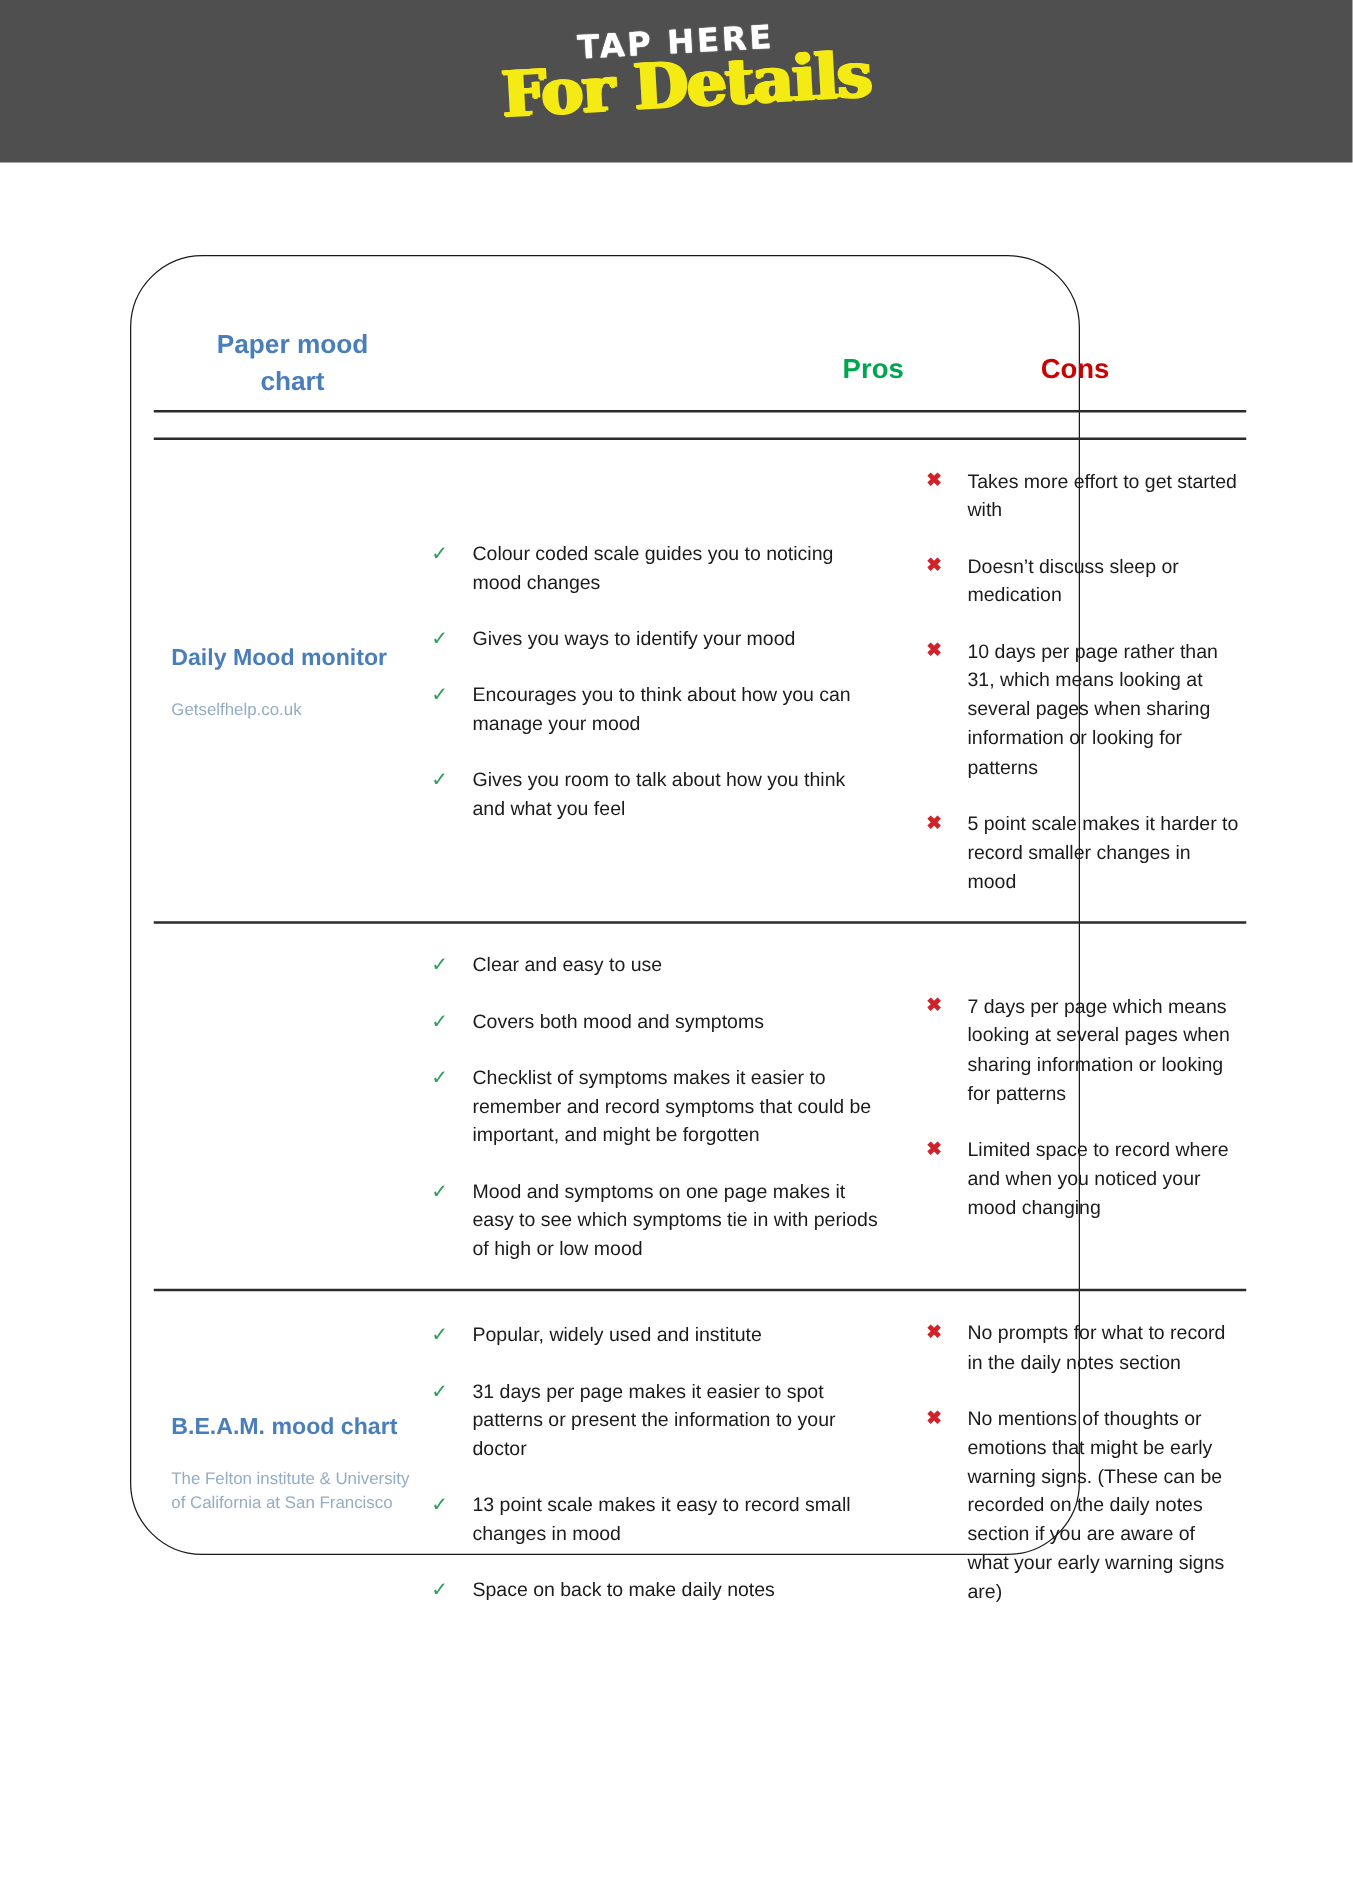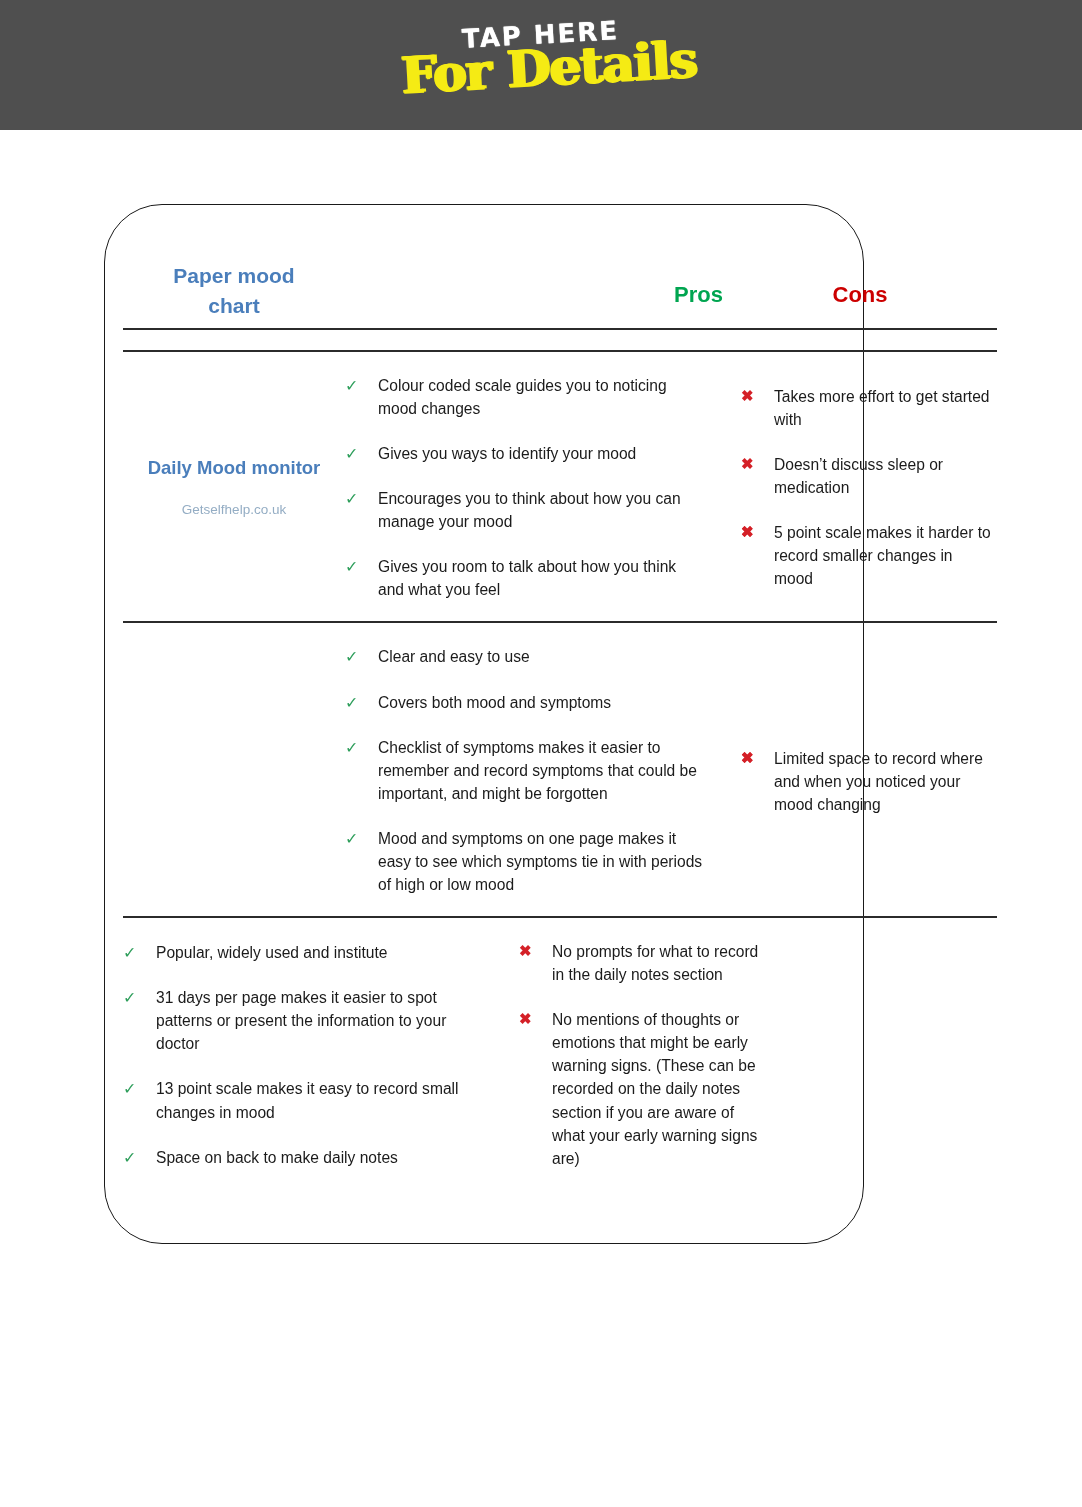--- a/index.html
+++ b/index.html
@@ -122,21 +122,20 @@
     padding-top: 33px;
   }
 
   .row {
     display: flex;
     align-items: center;
     padding: 22px 0 20px 0;
   }
 
   .cell-name {
-    text-align: center;
     padding: 0 14px;
   }
   .name-title {
     color: #4a7ebb;
     font-weight: bold;
     font-size: 18.5px;
     line-height: 1.4;
   }
   .name-source {
     color: #94adc4;
@@ -220,50 +219,54 @@
           <li><span class="mark mark-check">✓</span><span>Colour coded scale guides you to noticing mood changes</span></li>
           <li><span class="mark mark-check">✓</span><span>Gives you ways to identify your mood</span></li>
           <li><span class="mark mark-check">✓</span><span>Encourages you to think about how you can manage your mood</span></li>
           <li><span class="mark mark-check">✓</span><span>Gives you room to talk about how you think and what you feel</span></li>
         </ul>
       </div>
       <div class="col-cons cell-cons">
         <ul class="items">
           <li><span class="mark mark-cross">✖</span><span>Takes more effort to get started with</span></li>
           <li><span class="mark mark-cross">✖</span><span>Doesn’t discuss sleep or medication</span></li>
-          <li><span class="mark mark-cross">✖</span></li>
+          <li><span class="mark mark-cross">✖</span><span>10 days per page rather than 31, which means looking at several pages when sharing information or looking for patterns</span></li>
           <li><span class="mark mark-cross">✖</span><span>5 point scale makes it harder to record smaller changes in mood</span></li>
         </ul>
       </div>
     </div>
 
     <div class="rule"></div>
 
     <div class="row">
       <div class="col-name cell-name">
       </div>
       <div class="col-pros cell-pros">
         <ul class="items">
           <li><span class="mark mark-check">✓</span><span>Clear and easy to use</span></li>
           <li><span class="mark mark-check">✓</span><span>Covers both mood and symptoms</span></li>
           <li><span class="mark mark-check">✓</span><span>Checklist of symptoms makes it easier to remember and record symptoms that could be important, and might be forgotten</span></li>
           <li><span class="mark mark-check">✓</span><span>Mood and symptoms on one page makes it easy to see which symptoms tie in with periods of high or low mood</span></li>
         </ul>
       </div>
       <div class="col-cons cell-cons">
         <ul class="items">
-          <li><span class="mark mark-cross">✖</span></li>
+          <li><span class="mark mark-cross">✖</span><span>7 days per page which means looking at several pages when sharing information or looking for patterns</span></li>
           <li><span class="mark mark-cross">✖</span><span>Limited space to record where and when you noticed your mood changing</span></li>
         </ul>
       </div>
     </div>
 
     <div class="rule"></div>
 
     <div class="row">
+      <div class="col-name cell-name">
+        <div class="name-title">B.E.A.M. mood chart</div>
+        <div class="name-source">The Felton institute &amp; University of California at San Francisco</div>
+      </div>
       <div class="col-pros cell-pros">
         <ul class="items">
           <li><span class="mark mark-check">✓</span><span>Popular, widely used and institute</span></li>
           <li><span class="mark mark-check">✓</span><span>31 days per page makes it easier to spot patterns or present the information to your doctor</span></li>
           <li><span class="mark mark-check">✓</span><span>13 point scale makes it easy to record small changes in mood</span></li>
           <li><span class="mark mark-check">✓</span><span>Space on back to make daily notes</span></li>
         </ul>
       </div>
       <div class="col-cons cell-cons">
         <ul class="items">

